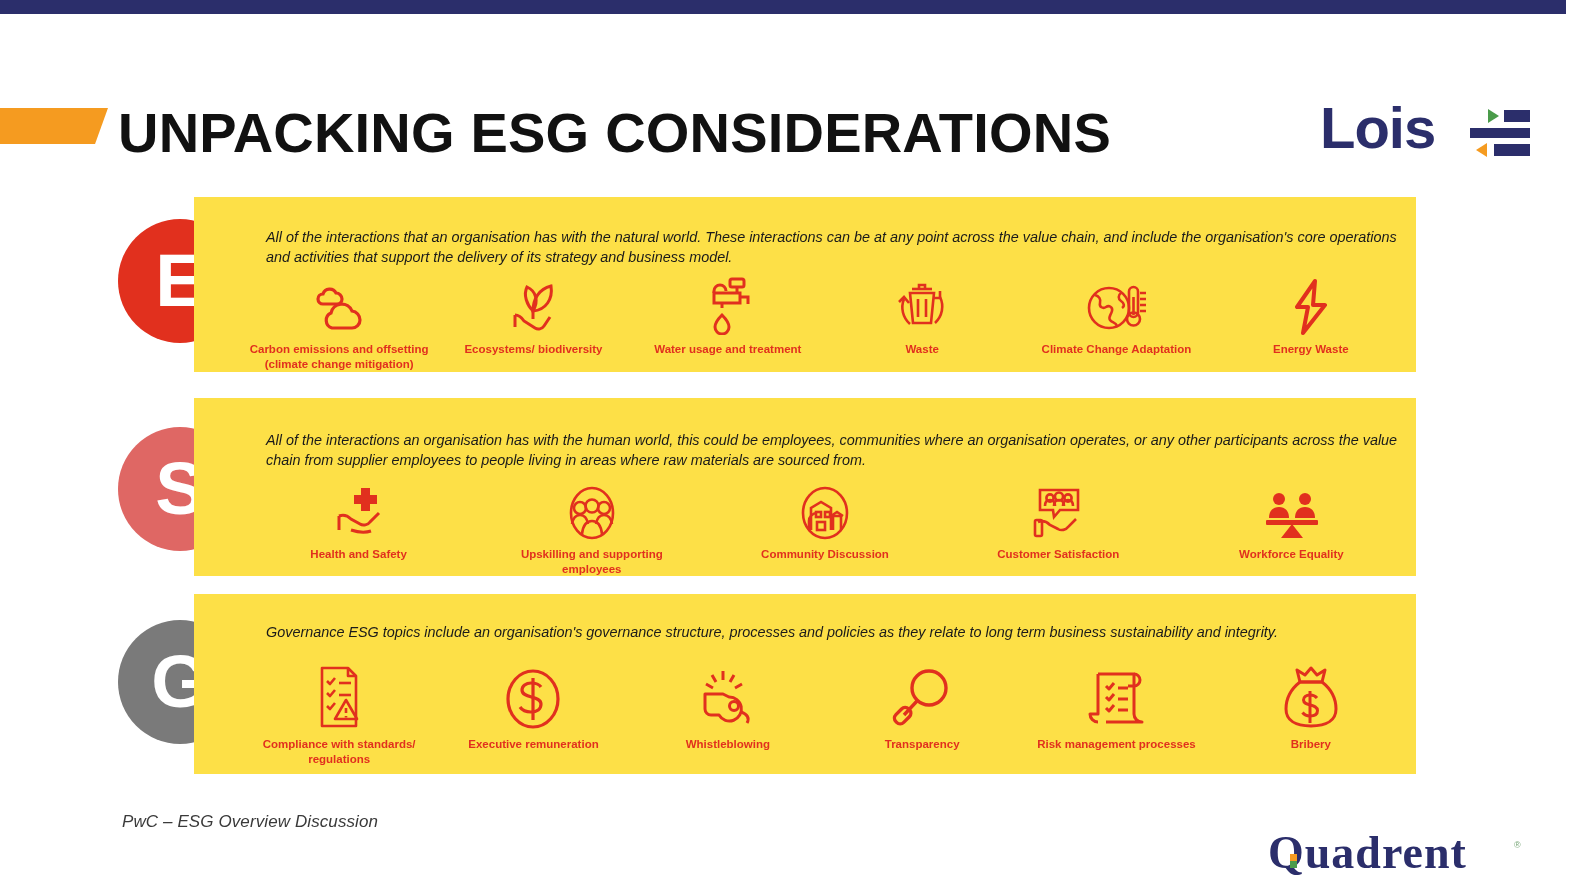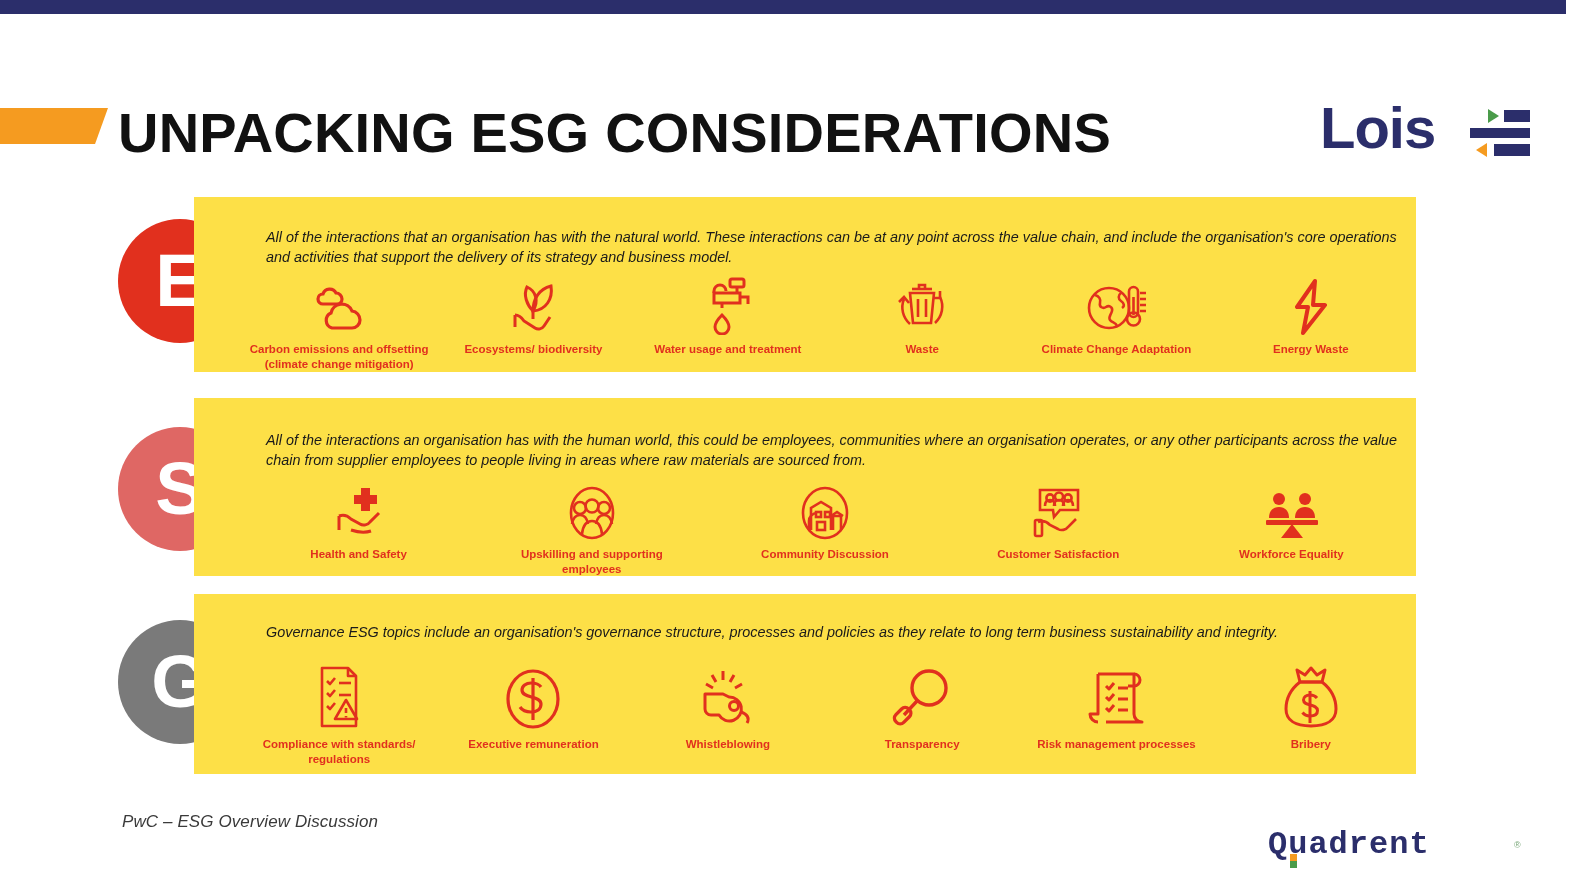--- a/index.html
+++ b/index.html
@@ -93,22 +93,22 @@
 
   
   .footer-note{
     position:absolute;left:122px;top:812px;
     font-style:italic;font-size:17px;color:#3a3a3a;letter-spacing:0.1px;
     font-family:"Liberation Sans", sans-serif;
   }
   .quadrent{position:absolute;left:1268px;top:832px;width:258px;height:44px;}
   .q-word{
     position:absolute;left:0;top:-6px;
-    font-size:32px;font-weight:700;color:#2B2E6B;letter-spacing:1px;
-    font-family:Liberation Mono, monospace;
+    font-size:46px;font-weight:700;color:#2B2E6B;letter-spacing:1px;
+    font-family:Liberation Serif, serif;
   }
   .q-sq{position:absolute;width:7px;height:7px;}
   .q-sq-o{left:22px;top:22px;background:#F59B20;}
   .q-sq-g{left:22px;top:29px;background:#4A9B4A;}
   .q-reg{
     position:absolute;left:246px;top:8px;font-size:9px;color:#7aa87a;
   }
 </style>
 </head>
 <body>

